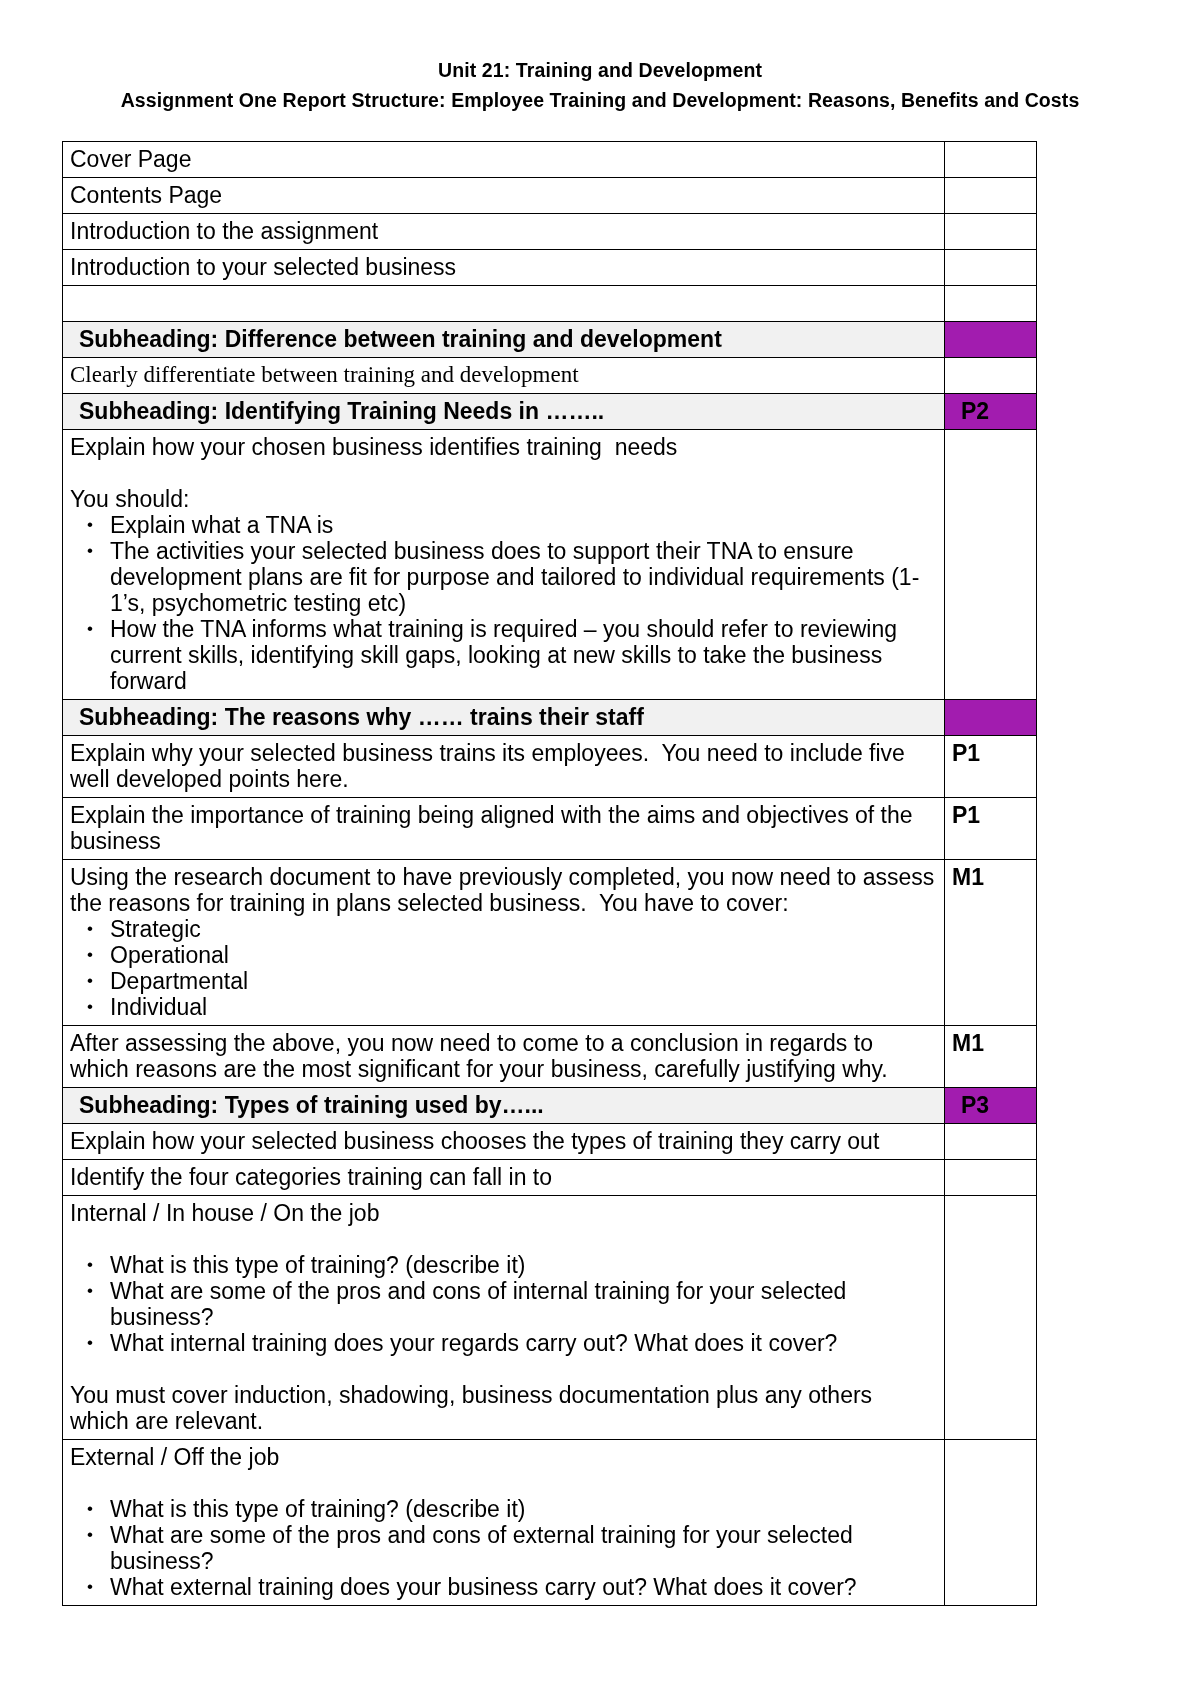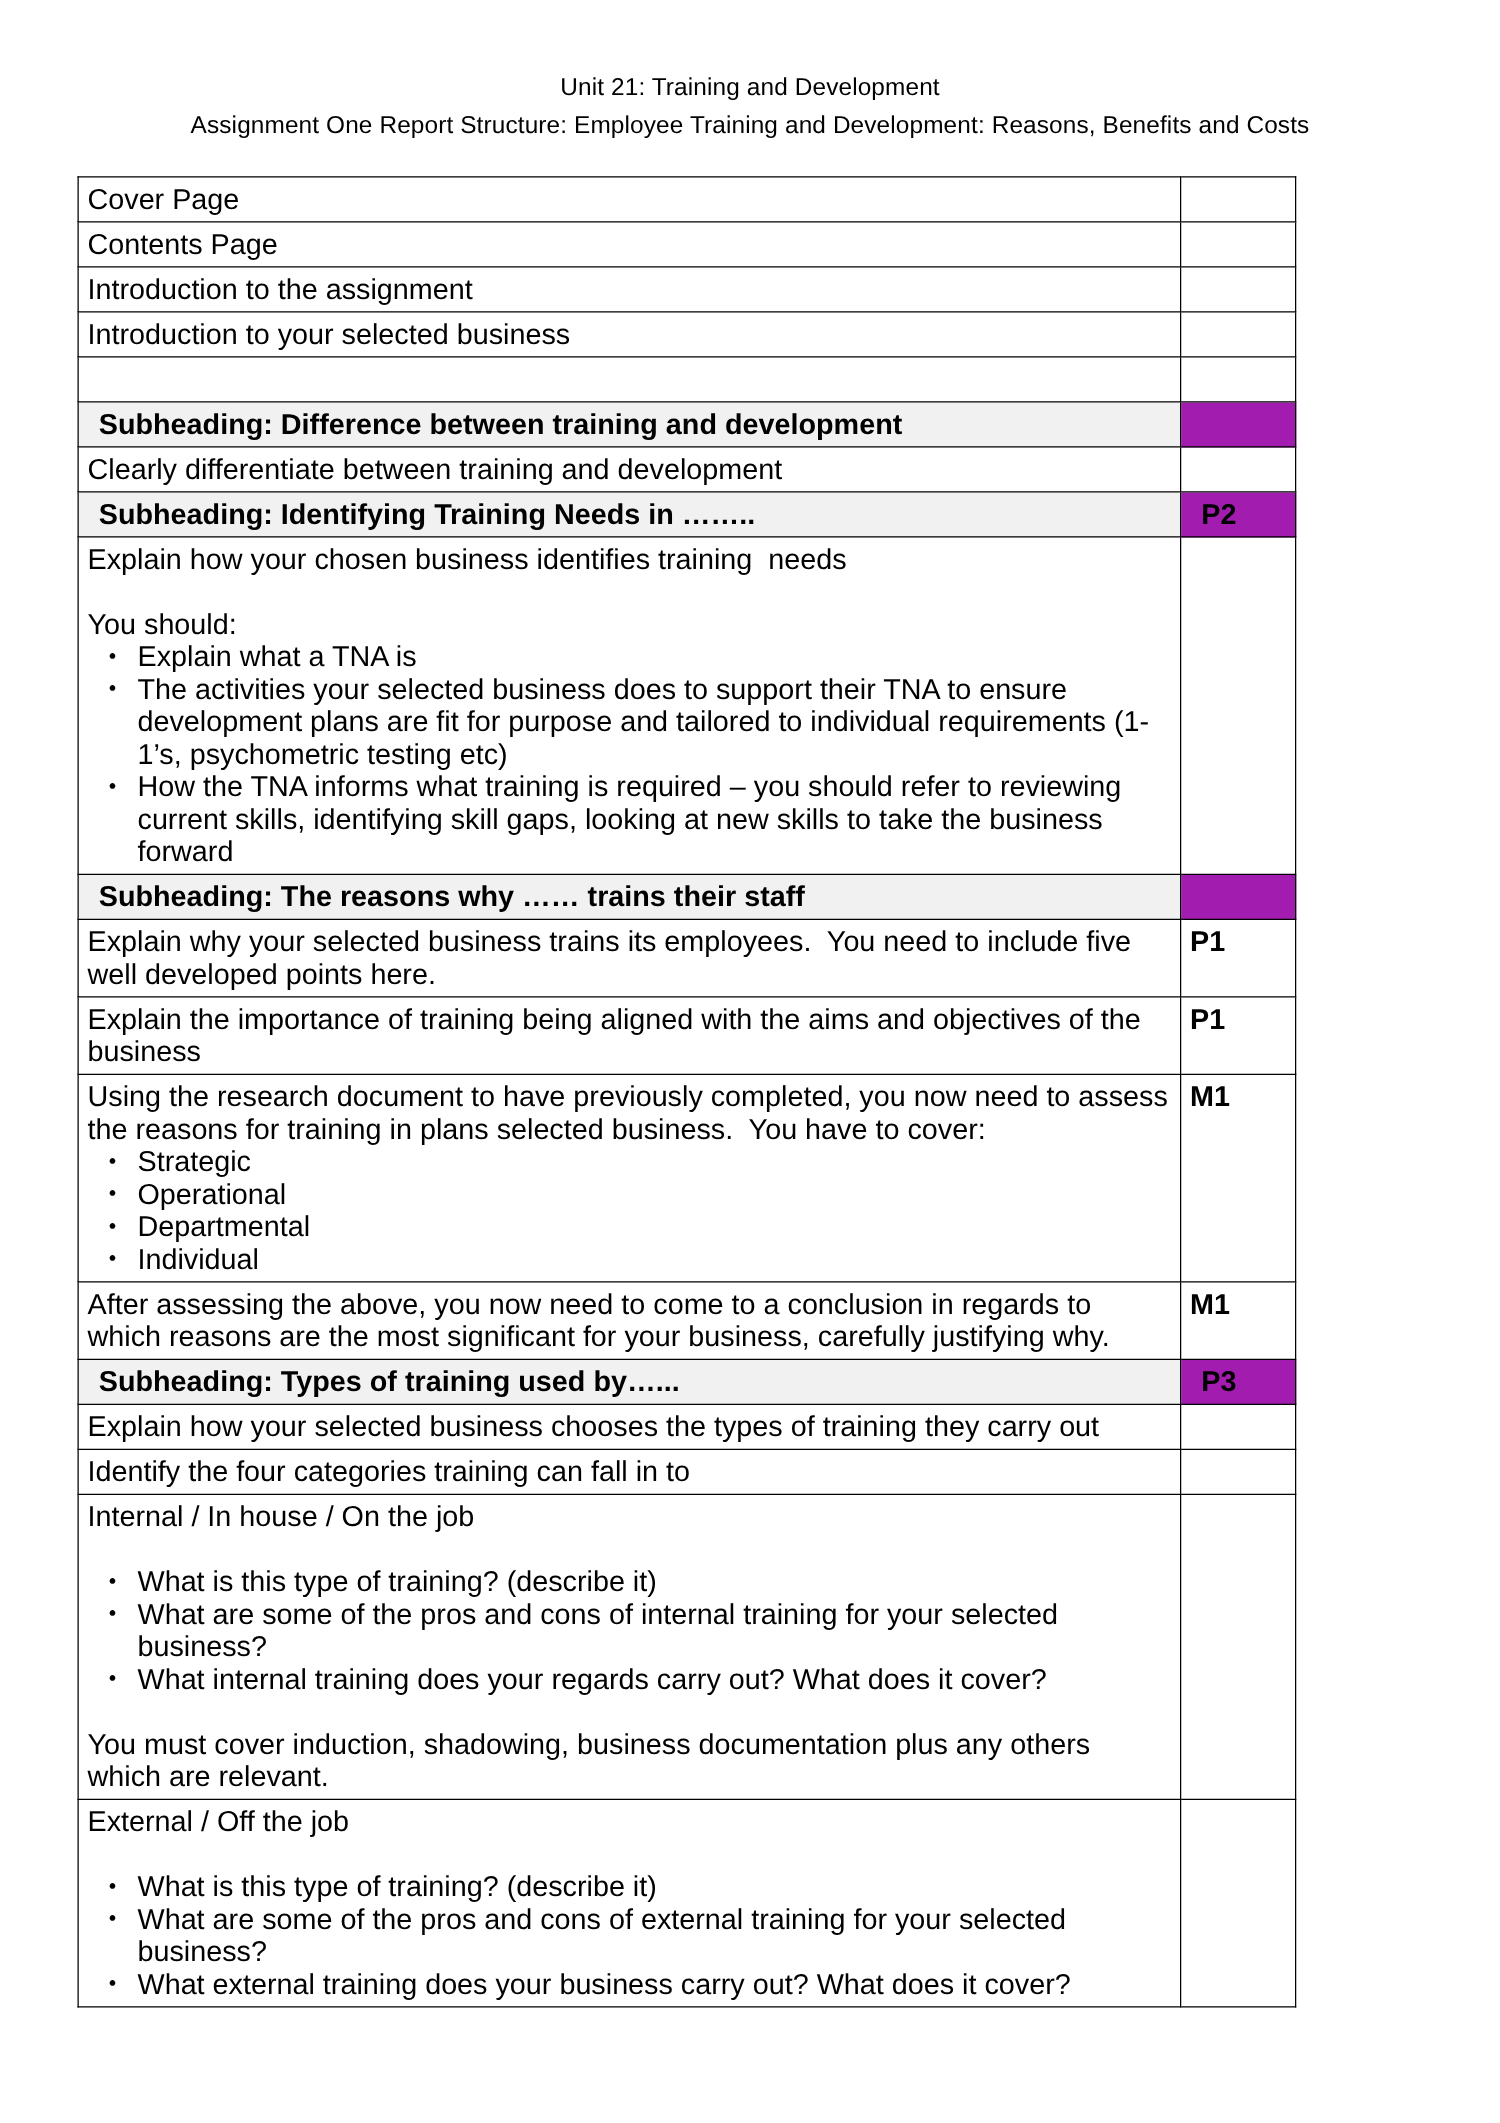--- a/index.html
+++ b/index.html
@@ -16,21 +16,21 @@
   }
   .page {
     position: relative;
     width: 1200px;
     height: 1698px;
     box-sizing: border-box;
     padding: 55px 62px 0 62px;
   }
   .doc-title {
     text-align: center;
-    font-weight: normal;
+    font-weight: bold;
     font-size: 19.5px;
     line-height: 30px;
     letter-spacing: 0.1px;
     margin: 0;
   }
   .doc-title .line1 { display: block; }
   .doc-title .line2 { display: block; }
 
   table.structure {
     width: 974px;
@@ -76,21 +76,21 @@
     line-height: 26px;
   }
   ul.bullets li::before {
     content: "\2022";
     position: absolute;
     left: -23px;
     top: 0;
     font-size: 17px;
   }
   .spacer-line { display: block; height: 26px; }
-  .pad-bottom-sm { padding-bottom: 24px; }
+  .pad-bottom-sm { padding-bottom: 24px; font-family: Liberation Serif, serif; }
   .pad-bottom-md { padding-bottom: 30px; }
   .empty-row td { height: 26px; }
 </style>
 </head>
 <body>
 
 <div class="page">
 
   <div class="doc-title">
     <span class="line1">Unit 21: Training and Development</span>

